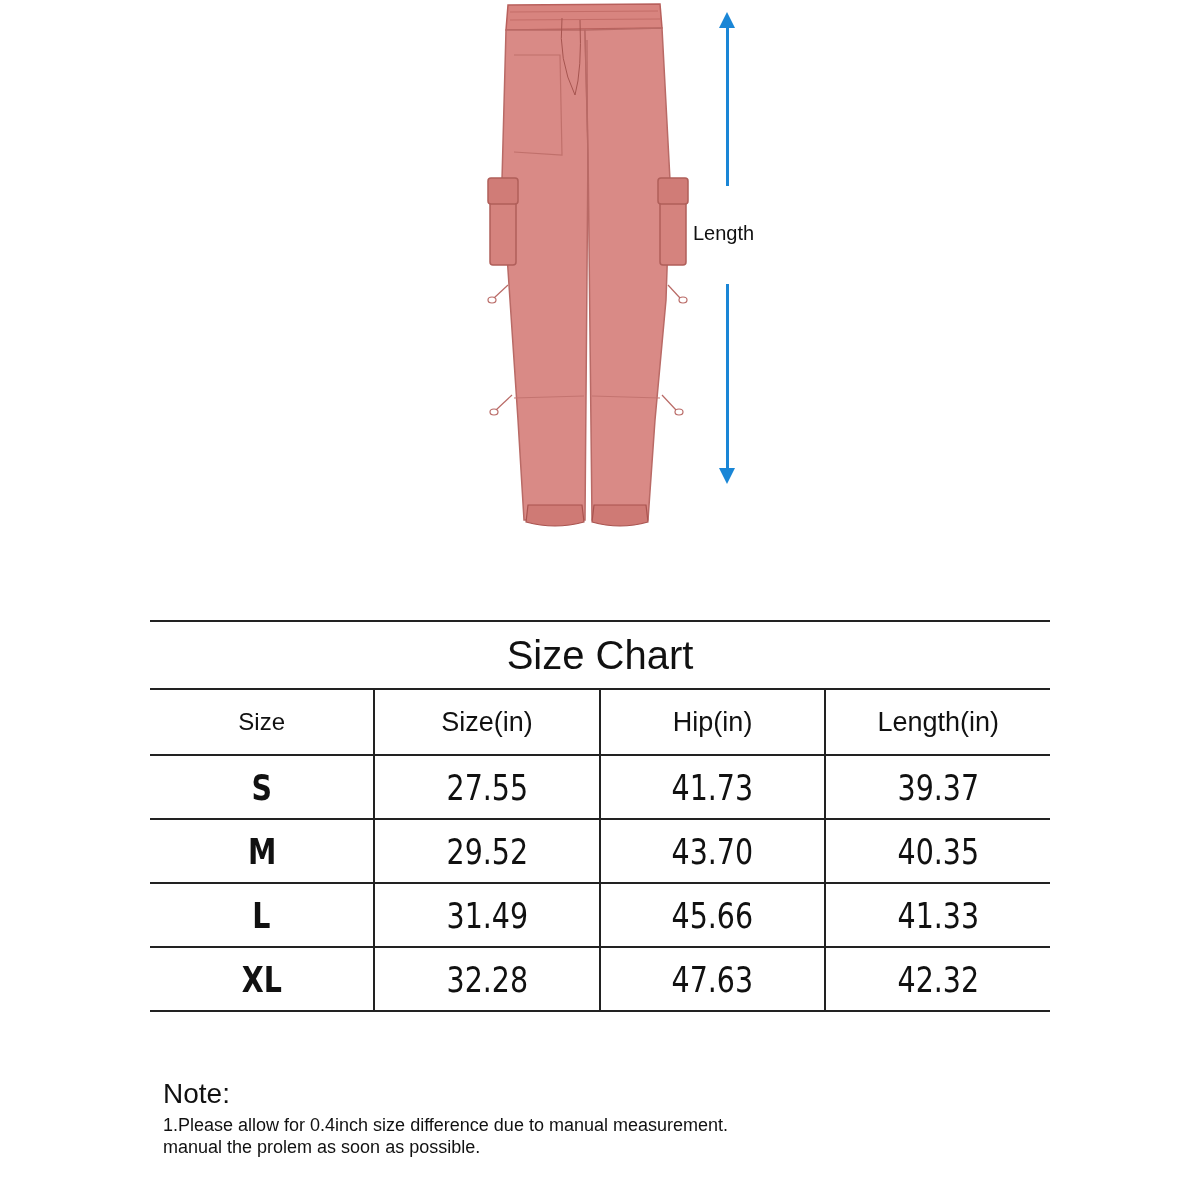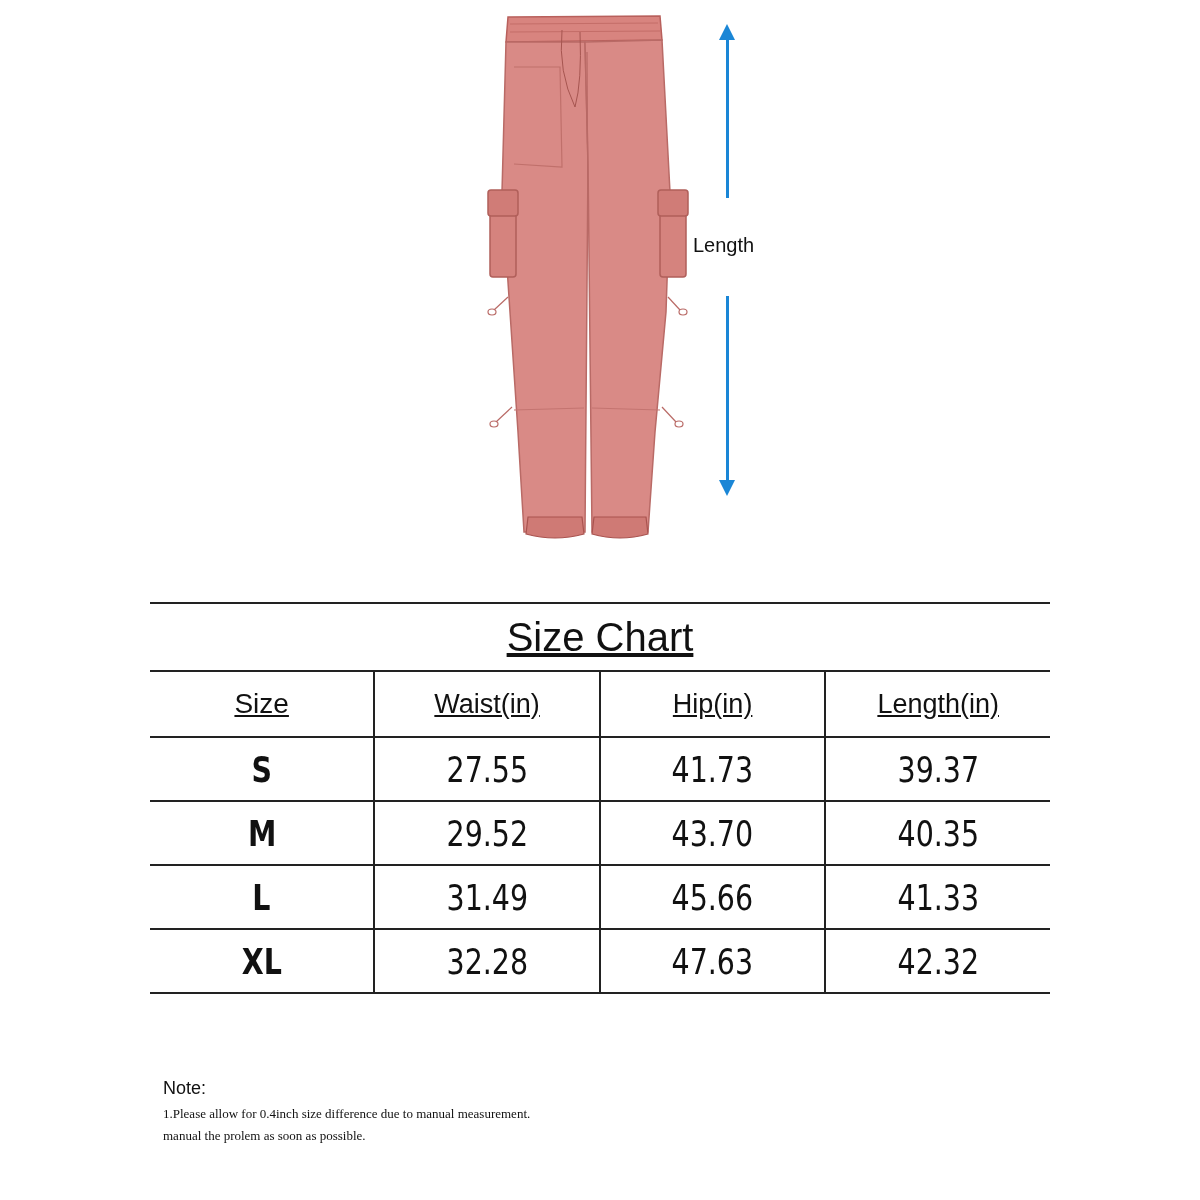--- a/index.html
+++ b/index.html
@@ -1,42 +1,42 @@
 <!DOCTYPE html>
 <html><head>
 <meta charset="utf-8">
 <style>
   html, body { margin: 0; padding: 0; background: #ffffff; }
   body { width: 1200px; height: 1200px; position: relative; overflow: hidden;
          font-family: "Liberation Sans", sans-serif; color: #111; }
-  .product-area { position: absolute; left: 0; top: 12px; width: 1200px; height: 600px; }
+  .product-area { position: absolute; left: 0; top: 0; width: 1200px; height: 600px; }
   .pants { position: absolute; left: 480px; top: 0; width: 230px; height: 535px; }
   .arrow-line { position: absolute; left: 726px; width: 3px; background: #1a86d6; }
   .arrow-head-up { position: absolute; left: 719px; top: 12px; width: 0; height: 0;
        border-left: 8px solid transparent; border-right: 8px solid transparent; border-bottom: 16px solid #1a86d6; }
   .arrow-head-down { position: absolute; left: 719px; top: 468px; width: 0; height: 0;
        border-left: 8px solid transparent; border-right: 8px solid transparent; border-top: 16px solid #1a86d6; }
   .length-label { position: absolute; left: 693px; top: 222px; font-size: 20px; color: #111; }
 
-  .chart-table { position: absolute; left: 150px; top: 602px; width: 900px; border-collapse: collapse; text-decoration: underline; }
+  .chart-table { position: absolute; left: 150px; top: 620px; width: 900px; border-collapse: collapse; }
   .chart-table td, .chart-table th { border: 2px solid #222; text-align: center; padding: 0; }
   .chart-table .title-row th { border-left: none; border-right: none; font-weight: normal;
        font-size: 40px; height: 66px; }
   .chart-table .head-row th { height: 64px; font-weight: normal; font-size: 27px; }
-  .chart-table .head-row th.size-h { font-size: 28px; }
+  .chart-table .head-row th.size-h { font-size: 24px; }
   .chart-table td { height: 62px; font-size: 36px; font-family: "DejaVu Sans", sans-serif; font-stretch: condensed; }
   .chart-table td.size-cell { font-weight: bold; }
   .chart-table tr > *:first-child { border-left: none; }
   .chart-table tr > *:last-child { border-right: none; }
   .c1 { width: 224px; } .c2 { width: 224px; } .c3 { width: 224px; } .c4 { width: 224px; }
   .val { display: inline-block; transform: scaleX(0.88); }
 
   .note { position: absolute; left: 163px; top: 1078px; }
-  .note-title { font-size: 18px; margin-bottom: 4px; }
-  .note-line { font-size: 13px; line-height: 22px; font-family: Liberation Serif, serif; }
+  .note-title { font-size: 28px; margin-bottom: 4px; }
+  .note-line { font-size: 18px; line-height: 22px; }
 </style>
 </head>
 <body>
 
 <div class="product-area">
   <svg class="pants" viewBox="0 0 230 535" xmlns="http://www.w3.org/2000/svg">
 
     <path d="M28 5 L180 4 L182 28 L26 30 Z" fill="#d8847f" stroke="#b8605c" stroke-width="1.5"></path>
     <path d="M30 12 L178 11 M30 20 L180 19" stroke="#c46d68" stroke-width="1" fill="none"></path>
 
@@ -79,21 +79,21 @@
   <div class="arrow-head-down"></div>
 </div>
 
 <table class="chart-table">
   <tbody>
       <tr class="title-row">
     <th colspan="4">Size Chart</th>
   </tr>
   <tr class="head-row">
     <th class="c1 size-h">Size</th>
-    <th class="c2">Waist(in)</th>
+    <th class="c2">Size(in)</th>
     <th class="c3">Hip(in)</th>
     <th class="c4">Length(in)</th>
   </tr>
   <tr>
     <td class="size-cell"><span class="val">S</span></td>
     <td><span class="val">27.55</span></td>
     <td><span class="val">41.73</span></td>
     <td><span class="val">39.37</span></td>
   </tr>
   <tr>

